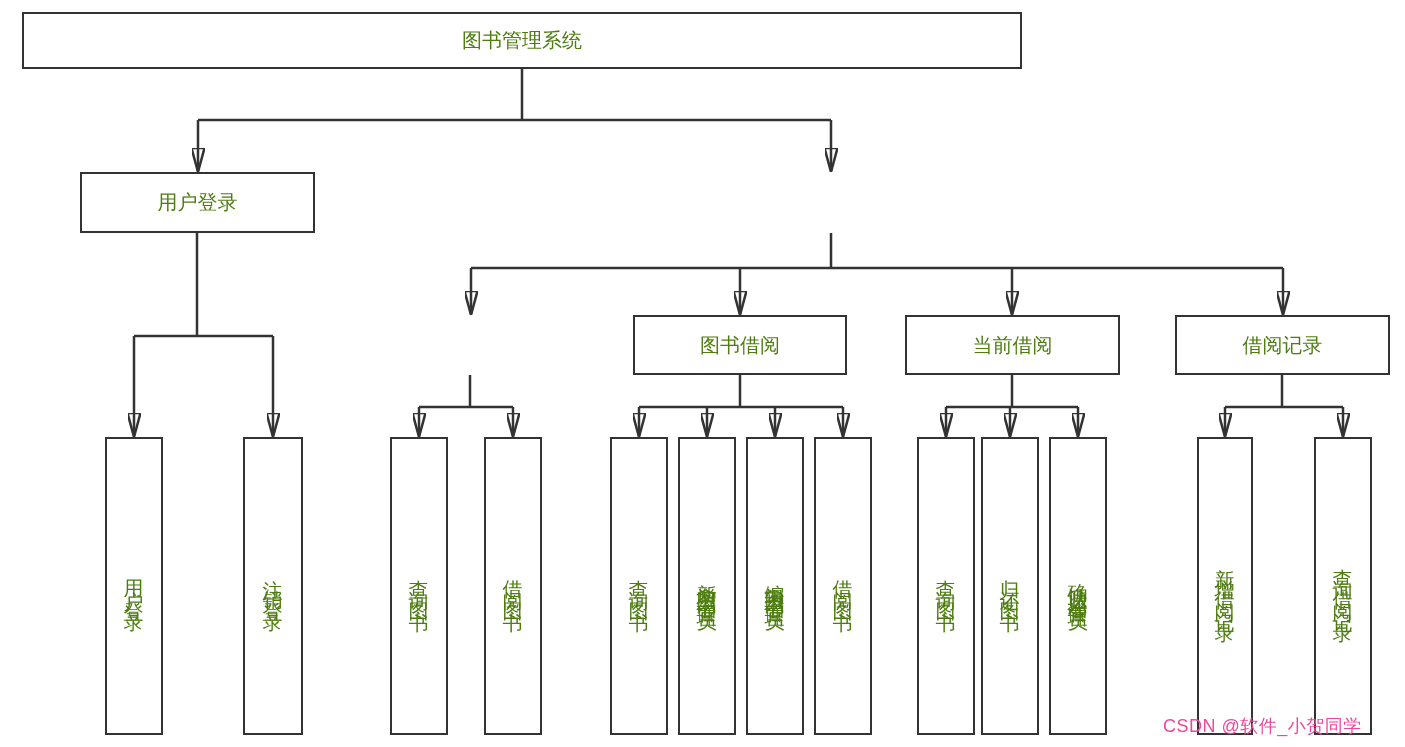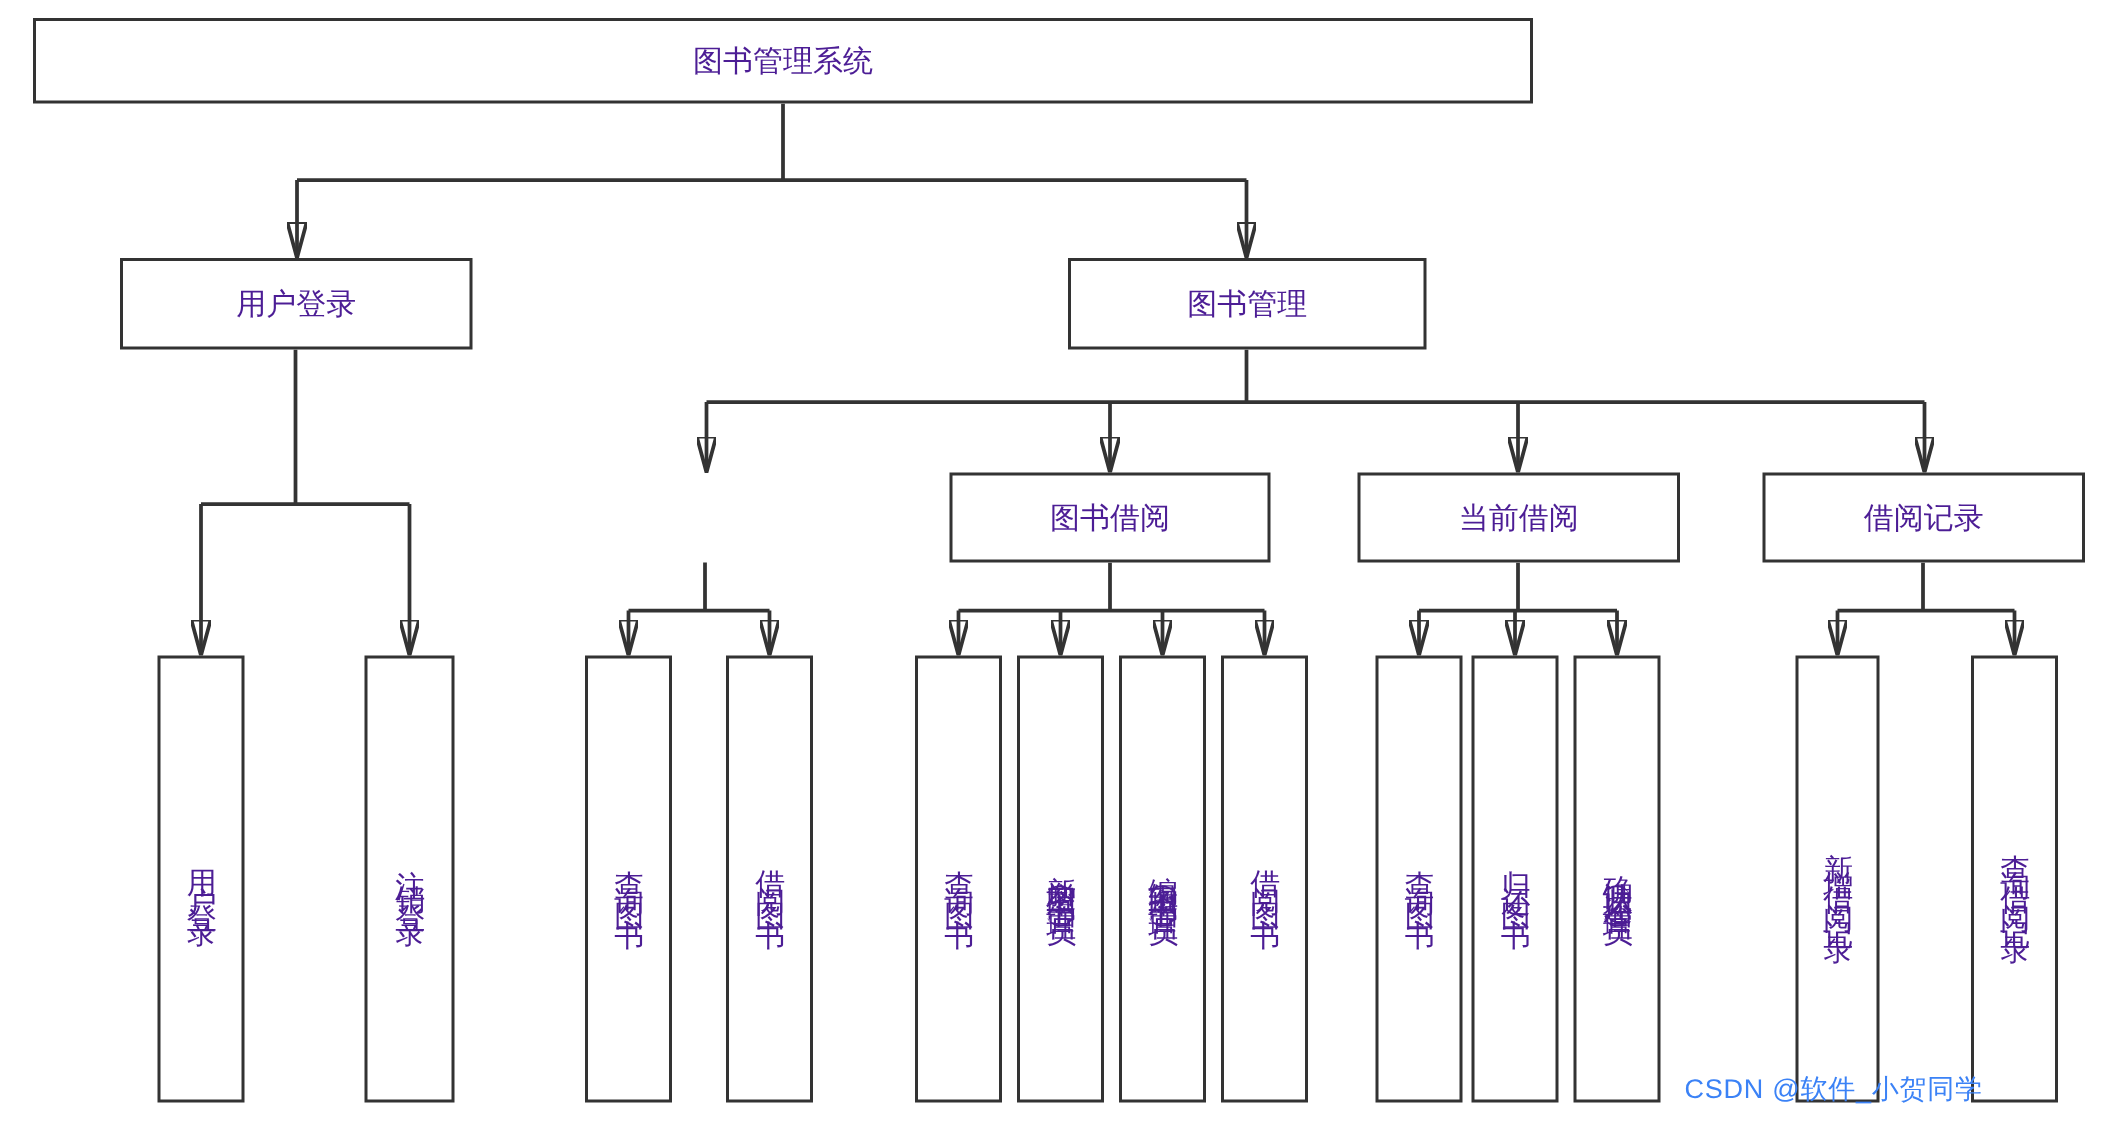--- a/index.html
+++ b/index.html
@@ -14,38 +14,38 @@
   .wires { position: absolute; left: 0; top: 0; width: 1405px; height: 747px; }
   .wires path, .wires line { stroke: #333333; stroke-width: 2.5; fill: none; }
   .box {
     position: absolute;
     box-sizing: border-box;
     border: 2px solid #333333;
     background: #ffffff;
     display: flex;
     align-items: center;
     justify-content: center;
-    color: #4c1d95;
+    color: #4d7c0f;
     font-size: 20px;
     z-index: 2;
   }
   .leaf span {
     writing-mode: vertical-rl;
     text-orientation: mixed;
     letter-spacing: 11px;
     line-height: 1;
     white-space: nowrap;
   }
   .leaf.tight span { letter-spacing: 4px; }
   .watermark {
     position: absolute;
-    left: 1123px;
+    left: 1163px;
     top: 714px;
     font-size: 18px;
-    color: #3b82f6;
+    color: #ec4899;
     letter-spacing: 0.5px;
     z-index: 5;
     white-space: nowrap;
   }
 </style>
 </head>
 <body>
 
 <div class="canvas">
 
@@ -90,23 +90,20 @@
     <line x1="1343" y1="407" x2="1343" y2="436" marker-end="url(#ah)"></line>
   </svg>
 
   <div class="box" style="left:22px; top:12px; width:1000px; height:57px;">
     <span>图书管理系统</span>
   </div>
 
   <div class="box" style="left:80px; top:172px; width:235px; height:61px;">
     <span>用户登录</span>
   </div>
-  <div class="box" style="left:712px; top:172px; width:239px; height:61px;">
-    <span>图书管理</span>
-  </div>
 
   <div class="box" style="left:633px; top:315px; width:214px; height:60px;">
     <span>图书借阅</span>
   </div>
   <div class="box" style="left:905px; top:315px; width:215px; height:60px;">
     <span>当前借阅</span>
   </div>
   <div class="box" style="left:1175px; top:315px; width:215px; height:60px;">
     <span>借阅记录</span>
   </div>

